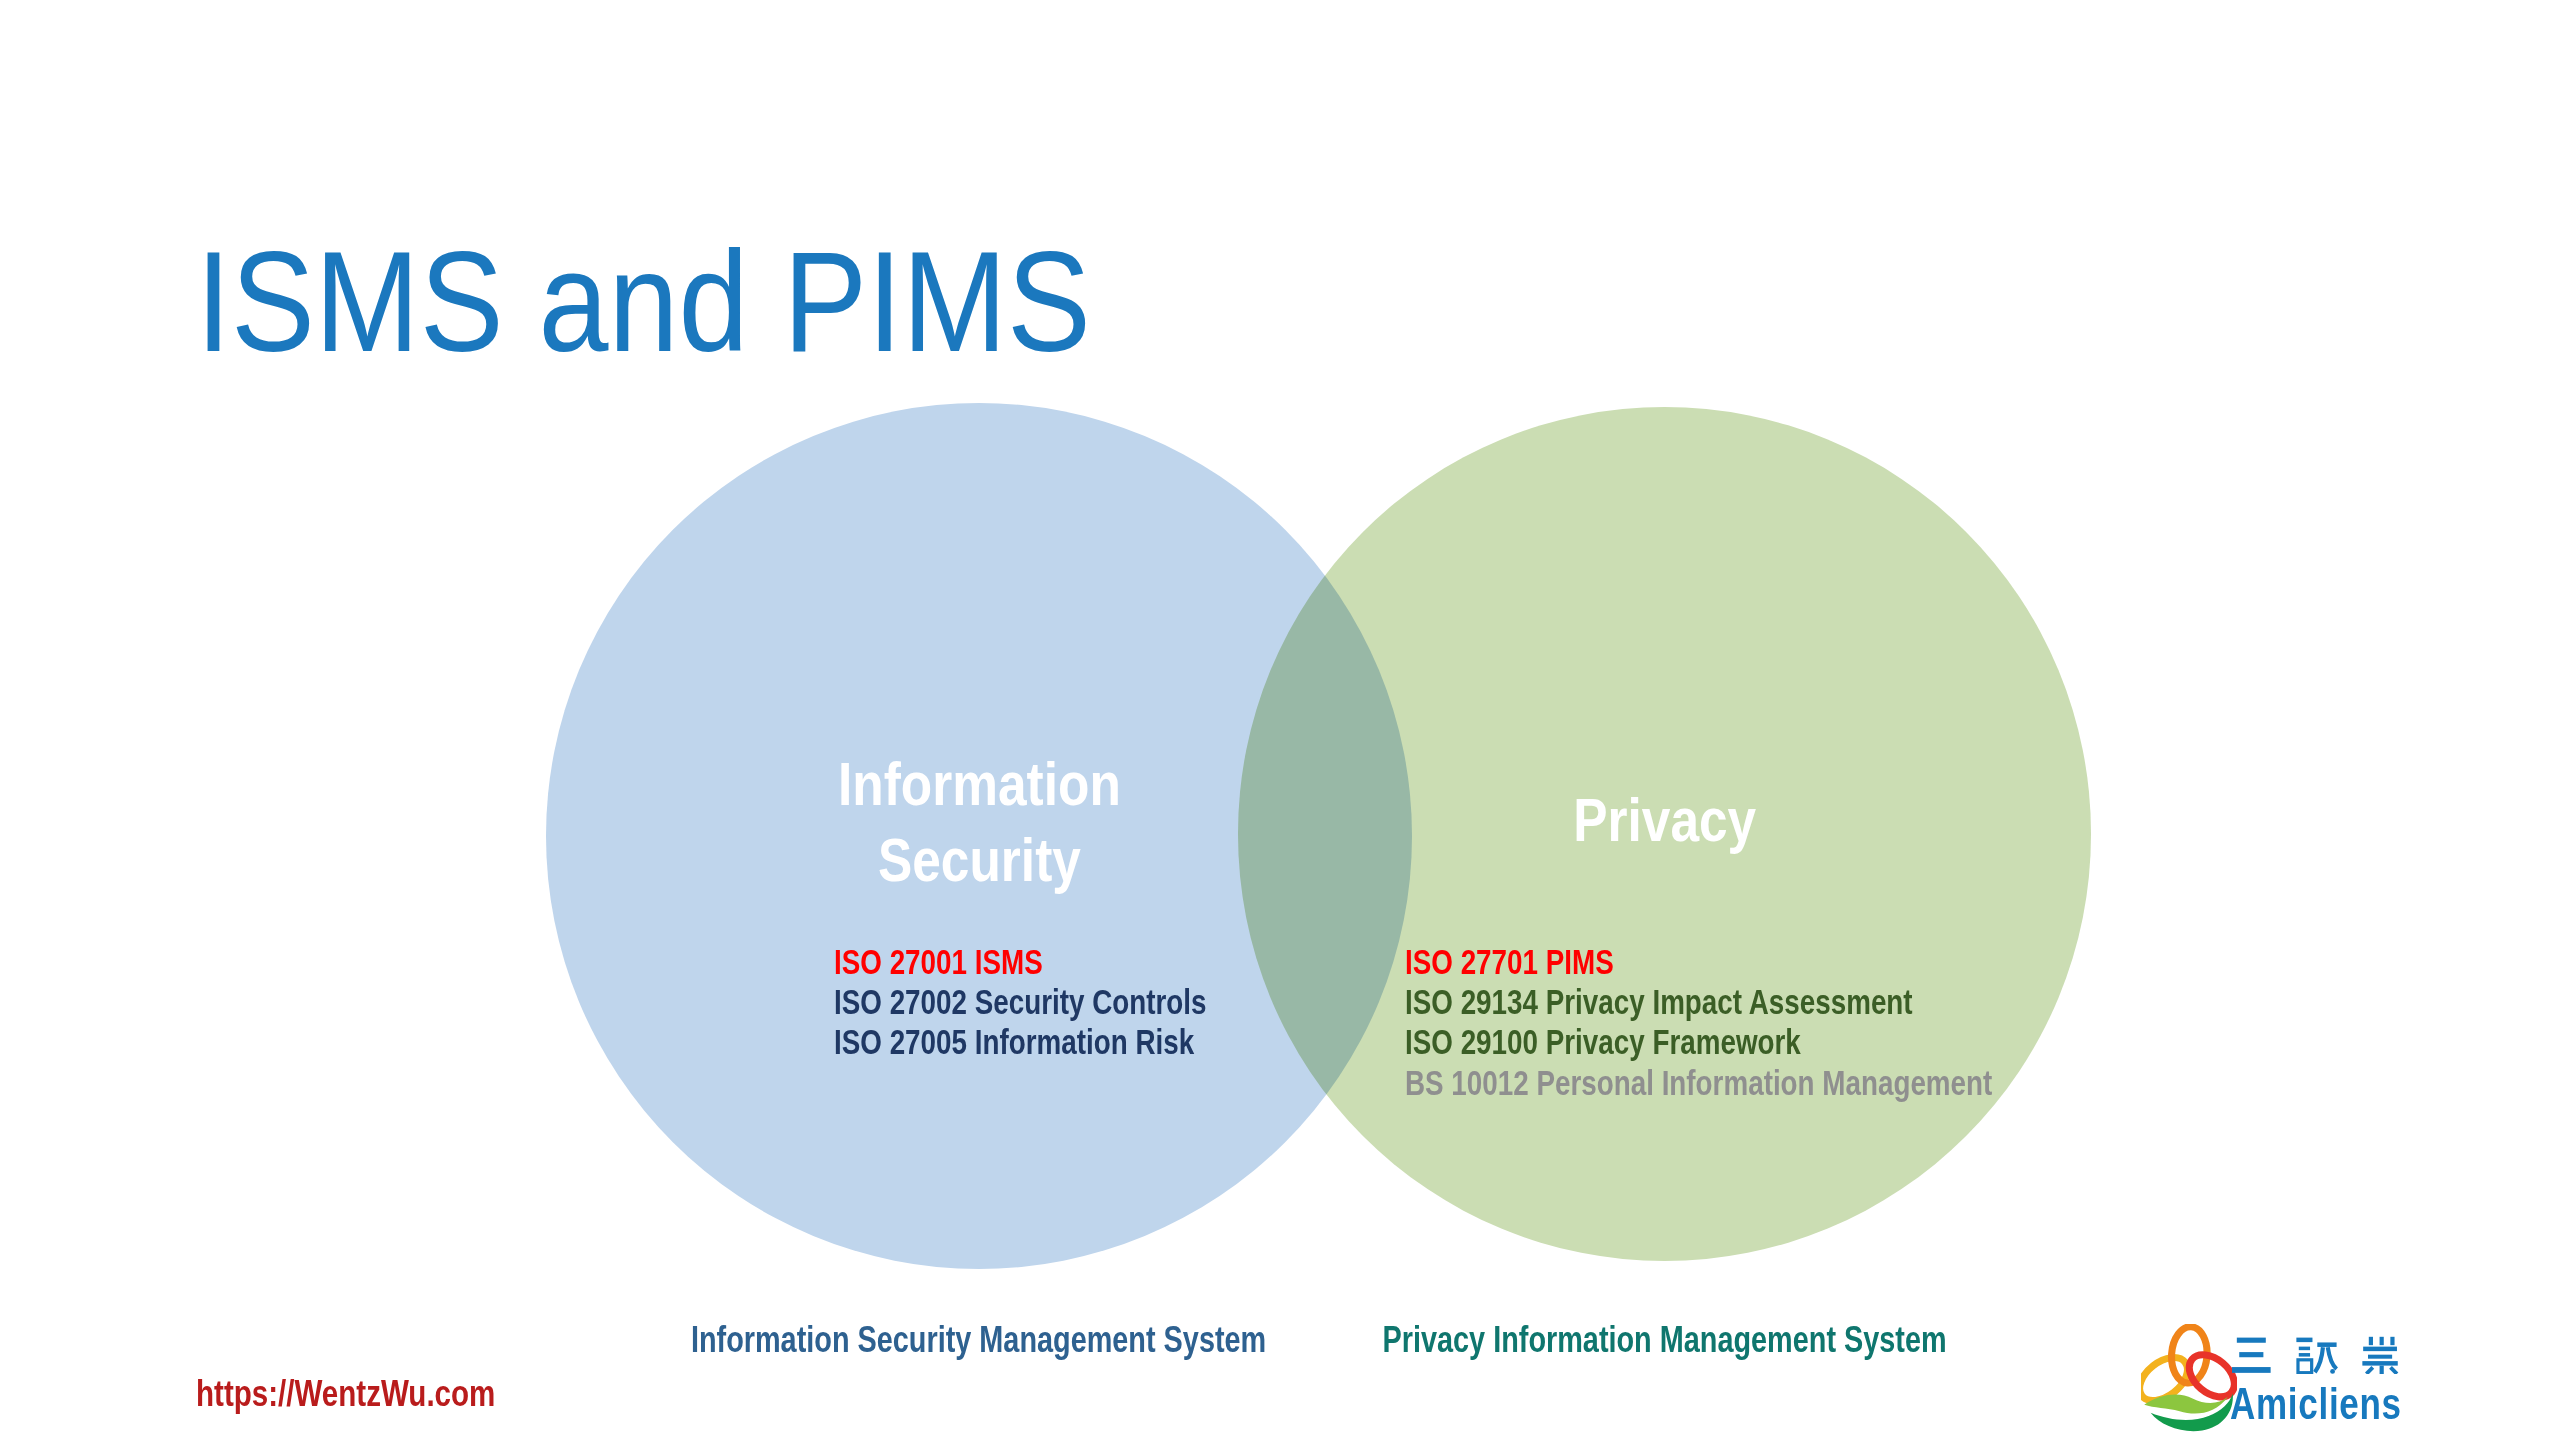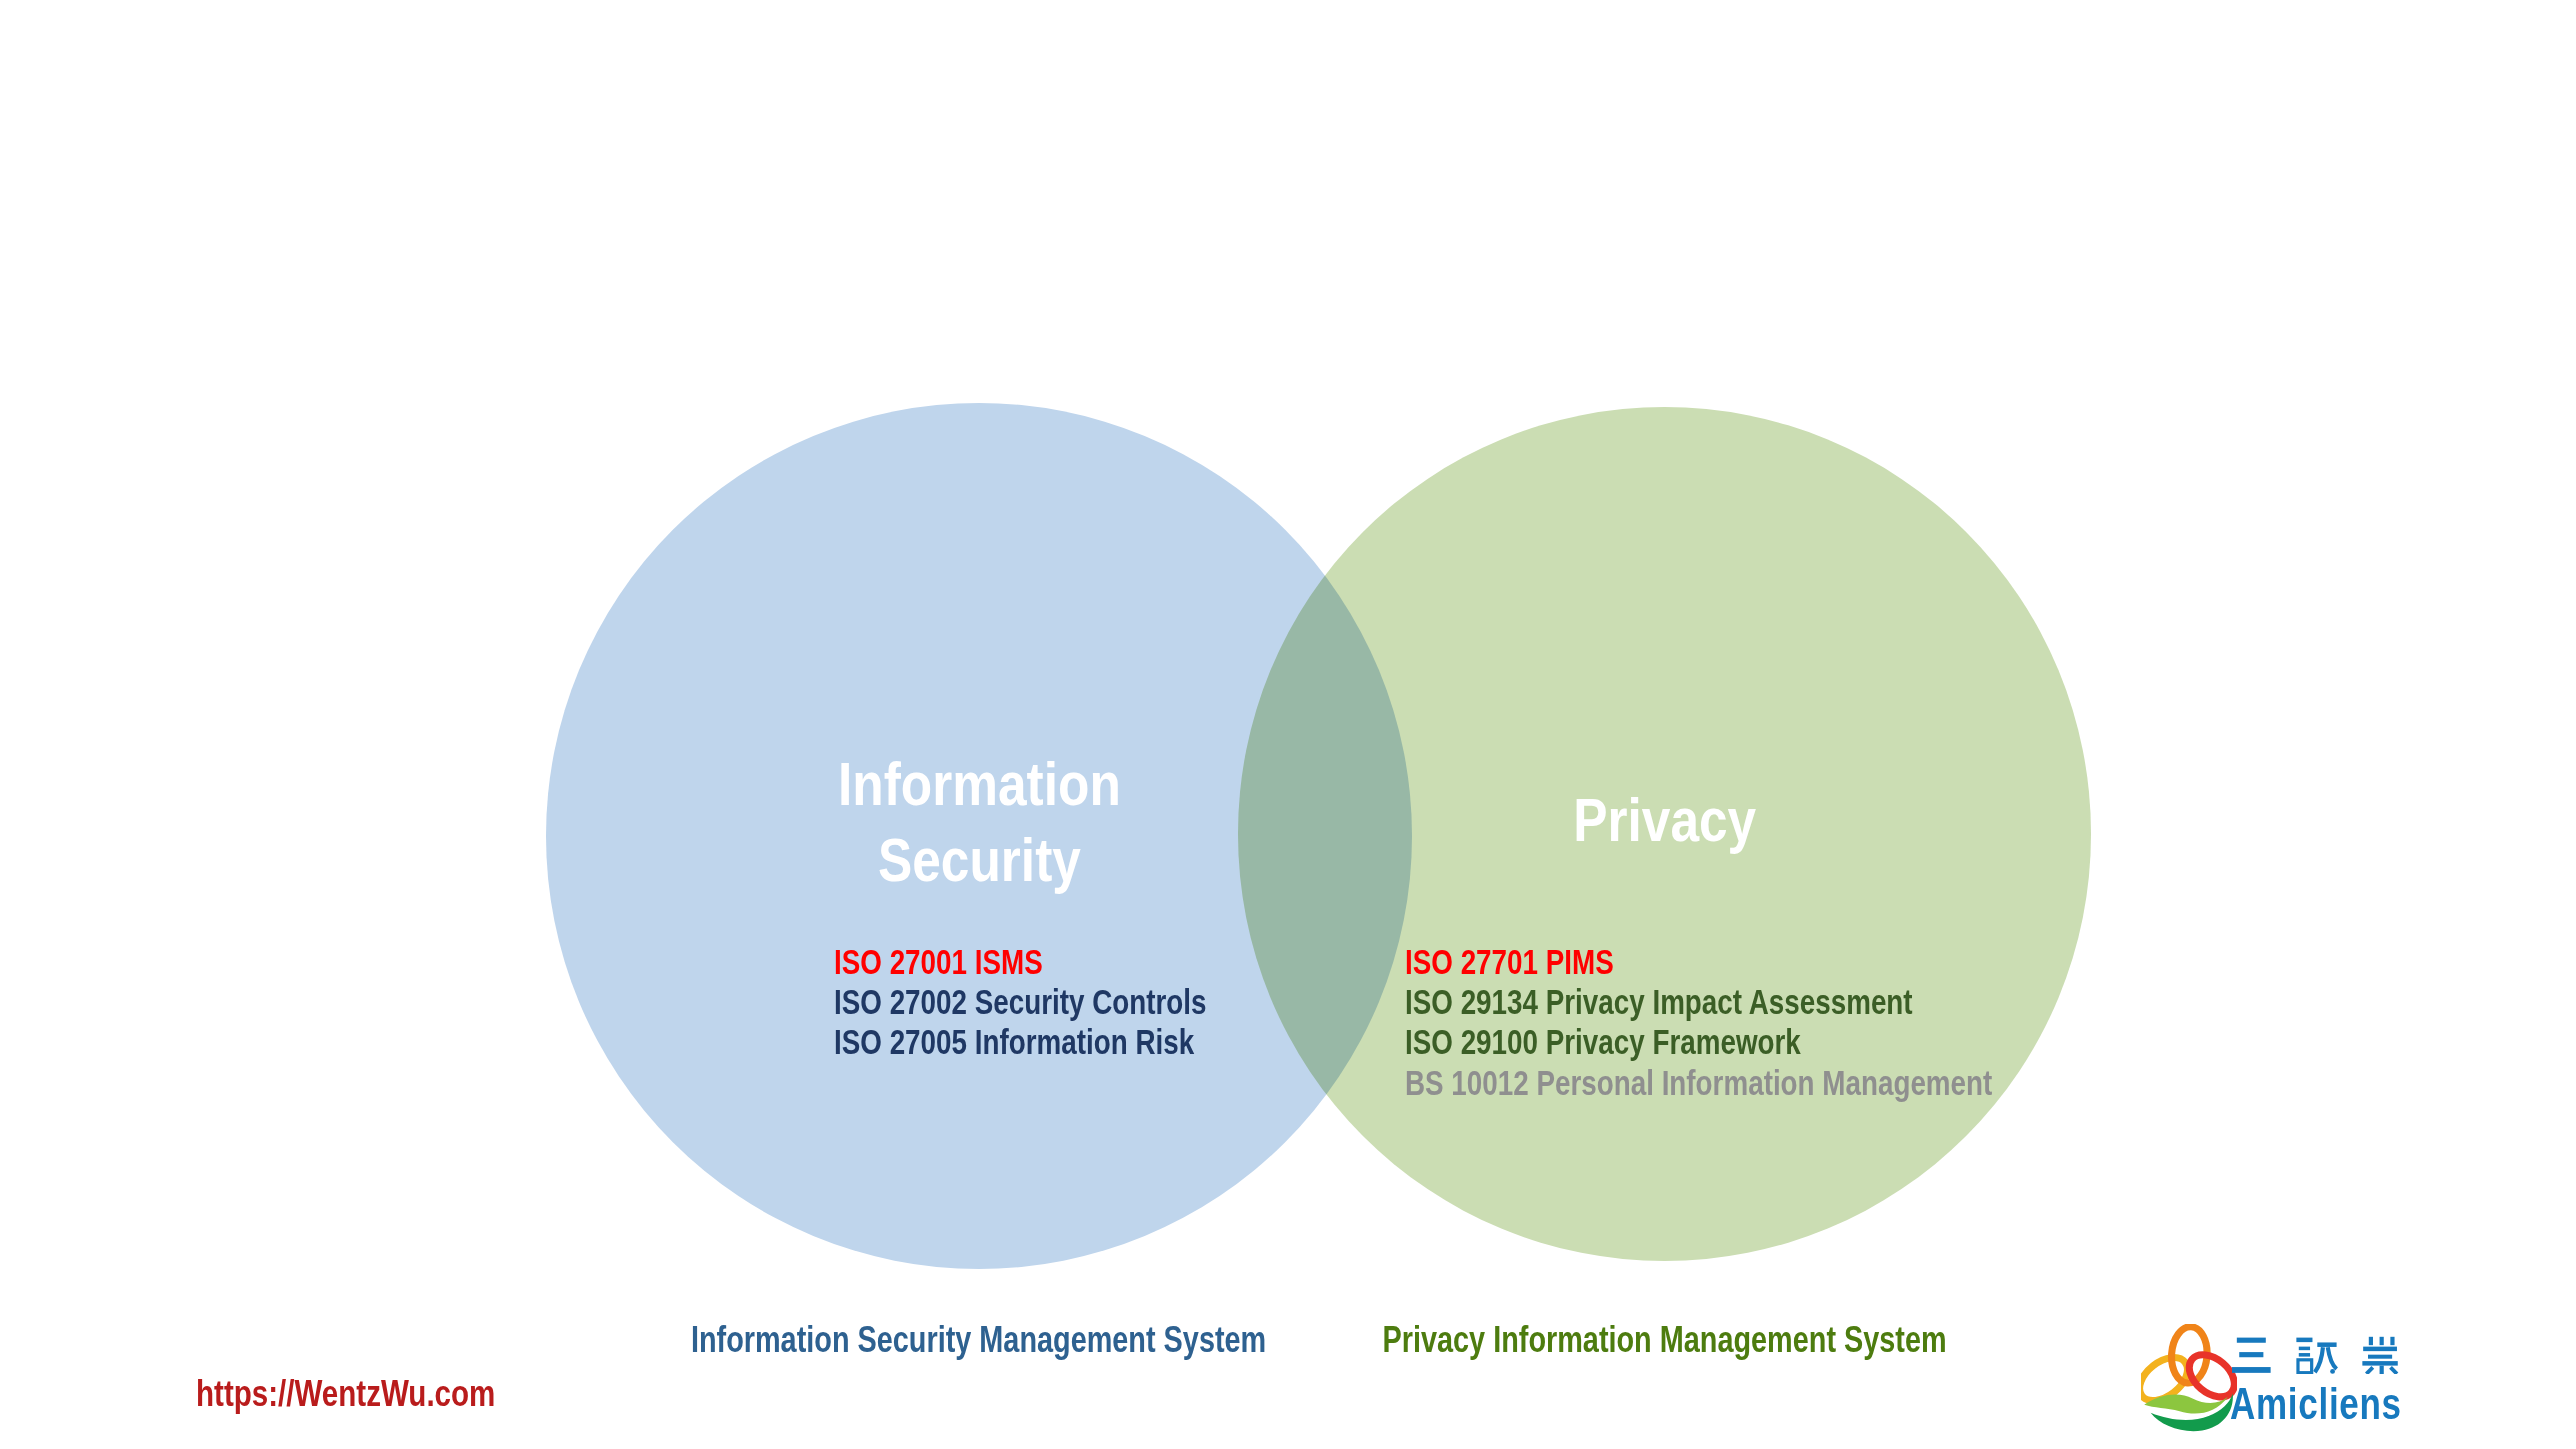--- a/index.html
+++ b/index.html
@@ -51,21 +51,21 @@
   .emph-red  {color:#FF0000;}
   .emph-navy {color:#1F3864;}
   .emph-green{color:#3B5E26;}
   .emph-gray {color:#8F8F8F;}
   
   .caption{
     position:absolute; z-index:3; top:49.5vw; text-align:center;
     font-size:1.4vw; font-weight:700; white-space:nowrap;margin-top:44px;
   }
   .caption.left {left:21.19vw; width:33.63vw; color:#2E6190;}
-  .caption.right{left:48.06vw; width:33.13vw; color:#4d7c0f;}
+  .caption.right{left:48.06vw; width:33.13vw; color:#0f766e;}
   .caption .cond-center{transform:scaleX(0.8);}
   
   .footer-url{
     position:absolute; z-index:3; left:7.6vw; top:53.3vw;
     font-size:1.4vw; font-weight:700; color:#b91c1c;
     text-decoration:none; white-space:nowrap;
   }
   .footer-url .cond-left{transform:scaleX(0.82);}
   
   .logo{position:absolute; z-index:3; left:83.1vw; top:51.4vw; width:10.2vw; height:4.5vw;text-align:center;}
@@ -81,20 +81,21 @@
 </head>
 <body>
 
 <div class="slide">
 
   <div class="venn">
     <div class="circle blue"></div>
     <div class="circle green"></div>
   </div>
 
+  <h1 class="title"><span class="cond-left">ISMS and PIMS</span></h1>
 
   <div class="heading left">
     <span class="cond-center">Information</span><br>
     <span class="cond-center">Security</span>
   </div>
 
   <div class="heading right">
     <span class="cond-center">Privacy</span>
   </div>
 

